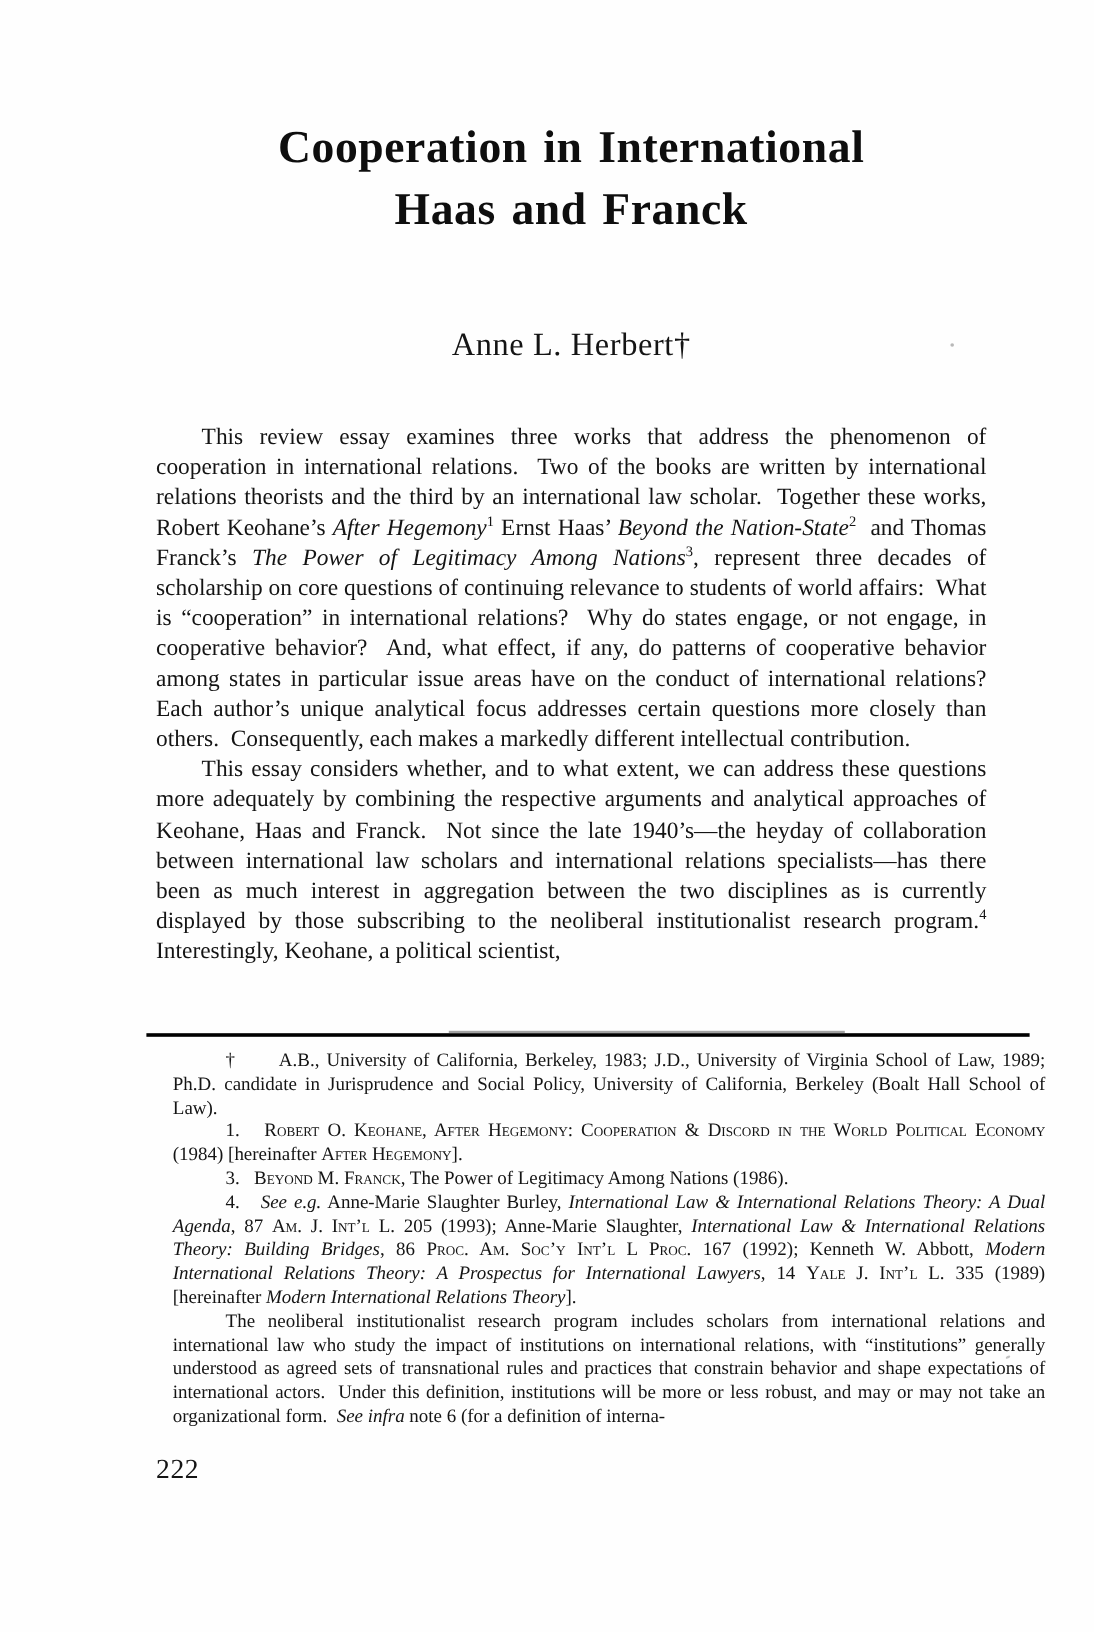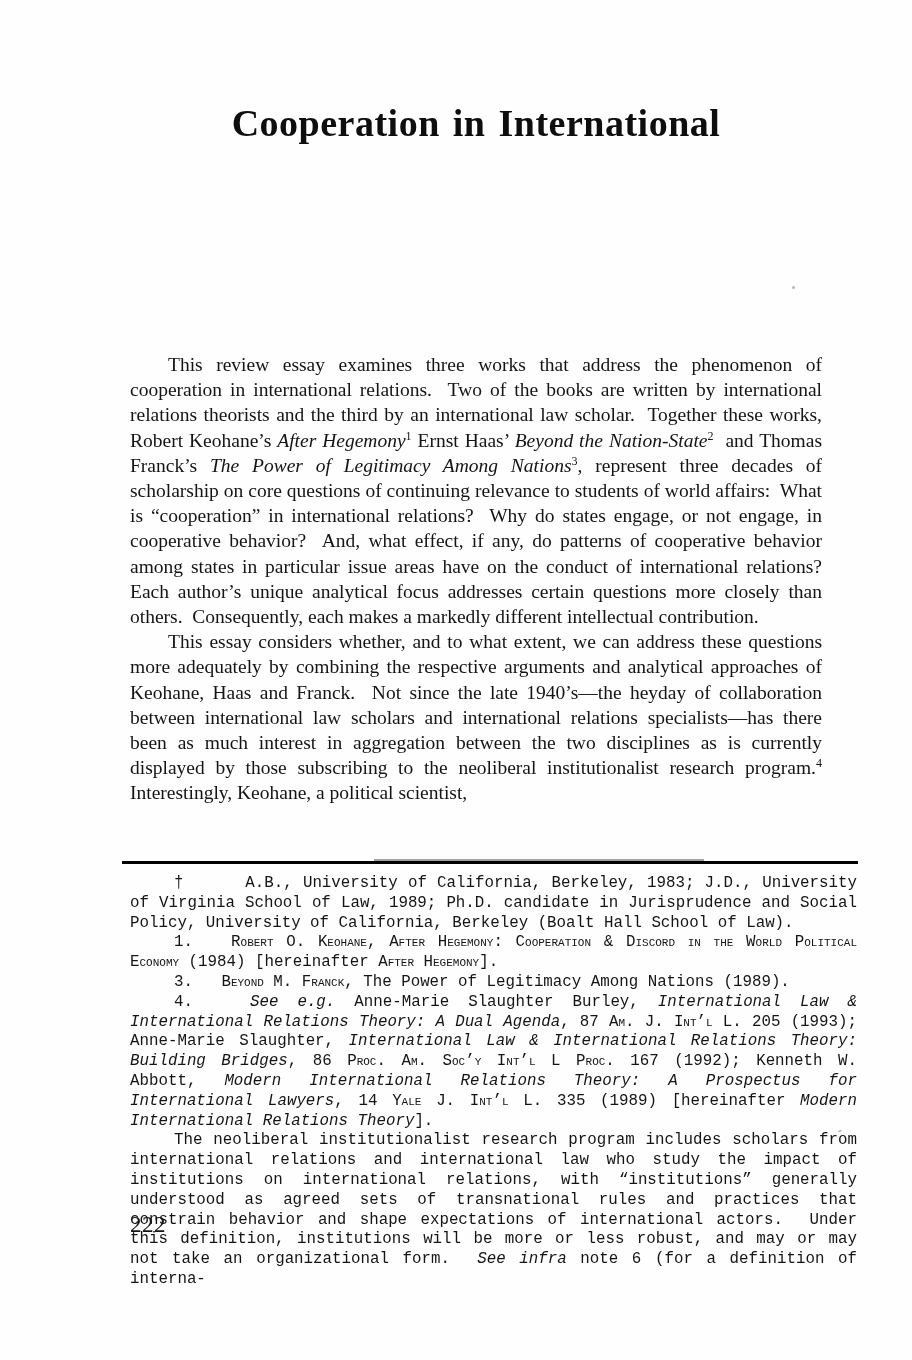--- a/index.html
+++ b/index.html
@@ -27,54 +27,56 @@
   sup { font-size:0.62em; line-height:0; vertical-align:super; }
   .fn-separator {
     position:absolute; top:861px; left:122px; width:736px; height:3px;
     background:#000;
   }
   .fn-separator::after {
     content:""; position:absolute; left:252px; top:-2px; width:330px; height:2px;
     background:#555; opacity:0.55;
   }
   .footnote-block {
-    position:absolute; top:874px; left:130px; width:727px;
-    font-size:15.8px; line-height:19.8px; text-align:justify;font-family:Liberation Mono, monospace;
+    position:absolute; top:874px; left:144px; width:727px;
+    font-size:15.8px; line-height:19.8px; text-align:justify;
   }
   .footnote-block p { margin:0; text-indent:44px; white-space:pre-wrap; }
   .page-number {
     position:absolute; top:1212px; left:130px; font-size:23px; letter-spacing:0.5px;text-align:center;
   }
   .speck { position:absolute; background:#9a9a9a; border-radius:50%; }
   .speck-1 { left:792px; top:286px; width:3px; height:3px; opacity:0.7; }
   .speck-2 { left:838px; top:1130px; width:4px; height:2px; transform:rotate(-25deg); opacity:0.6; }
 </style>
 </head>
 <body>
 
 <div class="page">
 
   <div class="title-block">
     <div>Cooperation in International</div>
+    <div>Haas and Franck</div>
   </div>
 
   <div class="byline-block">
+    <div>Anne L. Herbert†</div>
   </div>
 
   <div class="body-block">
     <p><span>This review essay examines three works that address the phenomenon of cooperation in international relations.  Two of the books are written by international relations theorists and the third by an international law scholar.  Together these works, Robert Keohane’s </span><span class="italic">After Hegemony</span><sup>1</sup><span> Ernst Haas’ </span><span class="italic">Beyond the Nation-State</span><sup>2</sup><span>  and Thomas Franck’s </span><span class="italic">The Power of Legitimacy Among Nations</span><sup>3</sup><span>, represent three decades of scholarship on core questions of continuing relevance to students of world affairs:  What is “cooperation” in international relations?  Why do states engage, or not engage, in cooperative behavior?  And, what effect, if any, do patterns of cooperative behavior among states in particular issue areas have on the conduct of international relations?  Each author’s unique analytical focus addresses certain questions more closely than others.  Consequently, each makes a markedly different intellectual contribution.</span></p>
     <p><span>This essay considers whether, and to what extent, we can address these questions more adequately by combining the respective arguments and analytical approaches of Keohane, Haas and Franck.  Not since the late 1940’s—the heyday of collaboration between international law scholars and international relations specialists—has there been as much interest in aggregation between the two disciplines as is currently displayed by those subscribing to the neoliberal institutionalist research program.</span><sup>4</sup><span> Interestingly, Keohane, a political scientist,</span></p>
   </div>
 
   <div class="fn-separator"></div>
 
   <div class="footnote-block">
     <p><span>†      A.B., University of California, Berkeley, 1983; J.D., University of Virginia School of Law, 1989; Ph.D. candidate in Jurisprudence and Social Policy, University of California, Berkeley (Boalt Hall School of Law).</span></p>
     <p><span>1.   </span><span class="smallcaps">Robert O. Keohane, After Hegemony: Cooperation &amp; Discord in the World Political Economy</span><span> (1984) [hereinafter </span><span class="smallcaps">After Hegemony</span><span>].</span></p>
-    <p><span>3.   </span><span class="smallcaps">Beyond M. Franck</span><span>, The Power of Legitimacy Among Nations (1989).</span></p>
+    <p><span>3.   </span><span class="smallcaps">Beyond M. Franck</span><span>, The Power of Legitimacy Among Nations (1986).</span></p>
     <p><span>4.   </span><span class="italic">See e.g.</span><span> Anne-Marie Slaughter Burley, </span><span class="italic">International Law &amp; International Relations Theory: A Dual Agenda</span><span>, 87 </span><span class="smallcaps">Am. J. Int’l L.</span><span> 205 (1993); Anne-Marie Slaughter, </span><span class="italic">International Law &amp; International Relations Theory: Building Bridges</span><span>, 86 </span><span class="smallcaps">Proc. Am. Soc’y Int’l L Proc.</span><span> 167 (1992); Kenneth W. Abbott, </span><span class="italic">Modern International Relations Theory: A Prospectus for International Lawyers</span><span>, 14 </span><span class="smallcaps">Yale J. Int’l L.</span><span> 335 (1989) [hereinafter </span><span class="italic">Modern International Relations Theory</span><span>].</span></p>
     <p><span>The neoliberal institutionalist research program includes scholars from international relations and international law who study the impact of institutions on international relations, with “institutions” generally understood as agreed sets of transnational rules and practices that constrain behavior and shape expectations of international actors.  Under this definition, institutions will be more or less robust, and may or may not take an organizational form.  </span><span class="italic">See infra</span><span> note 6 (for a definition of interna-</span></p>
   </div>
 
   <div class="page-number">222</div>
 
   <div class="speck speck-1"></div>
   <div class="speck speck-2"></div>
 
 </div>

